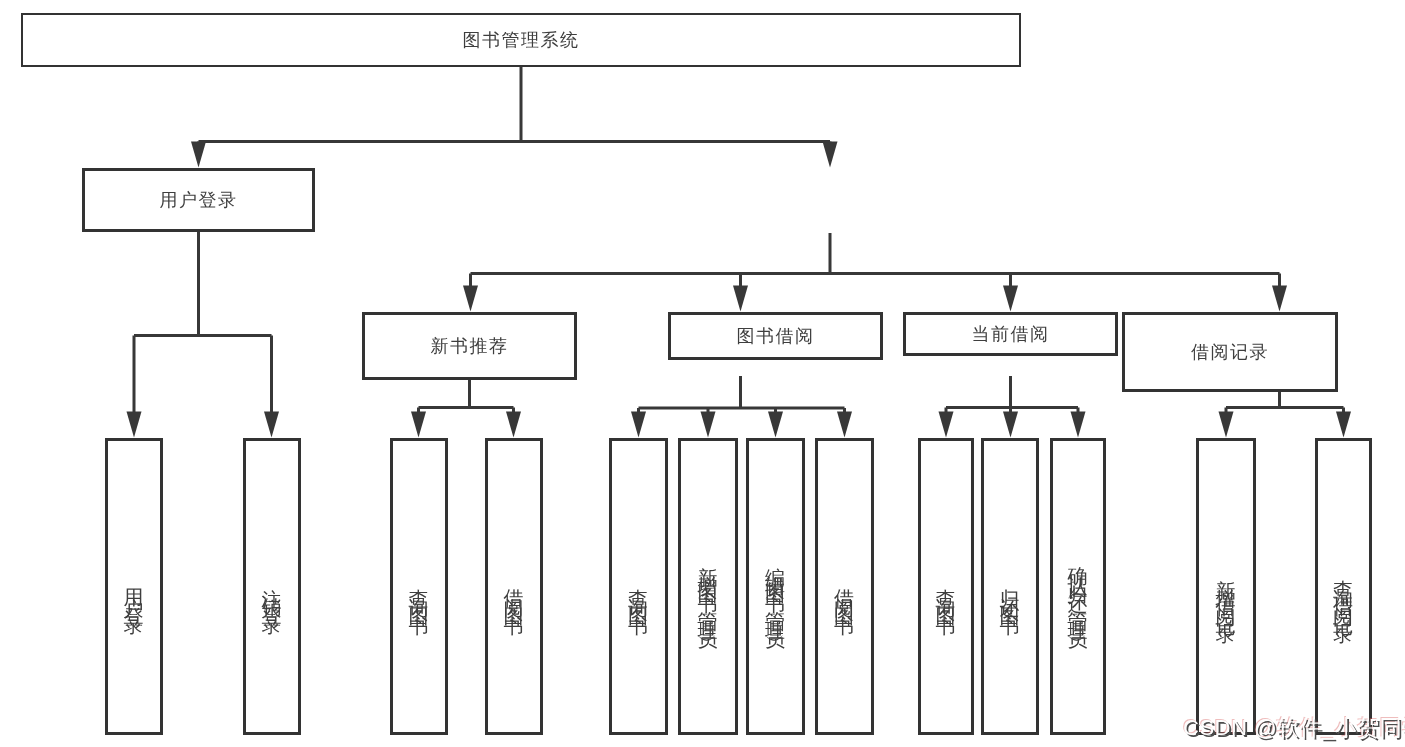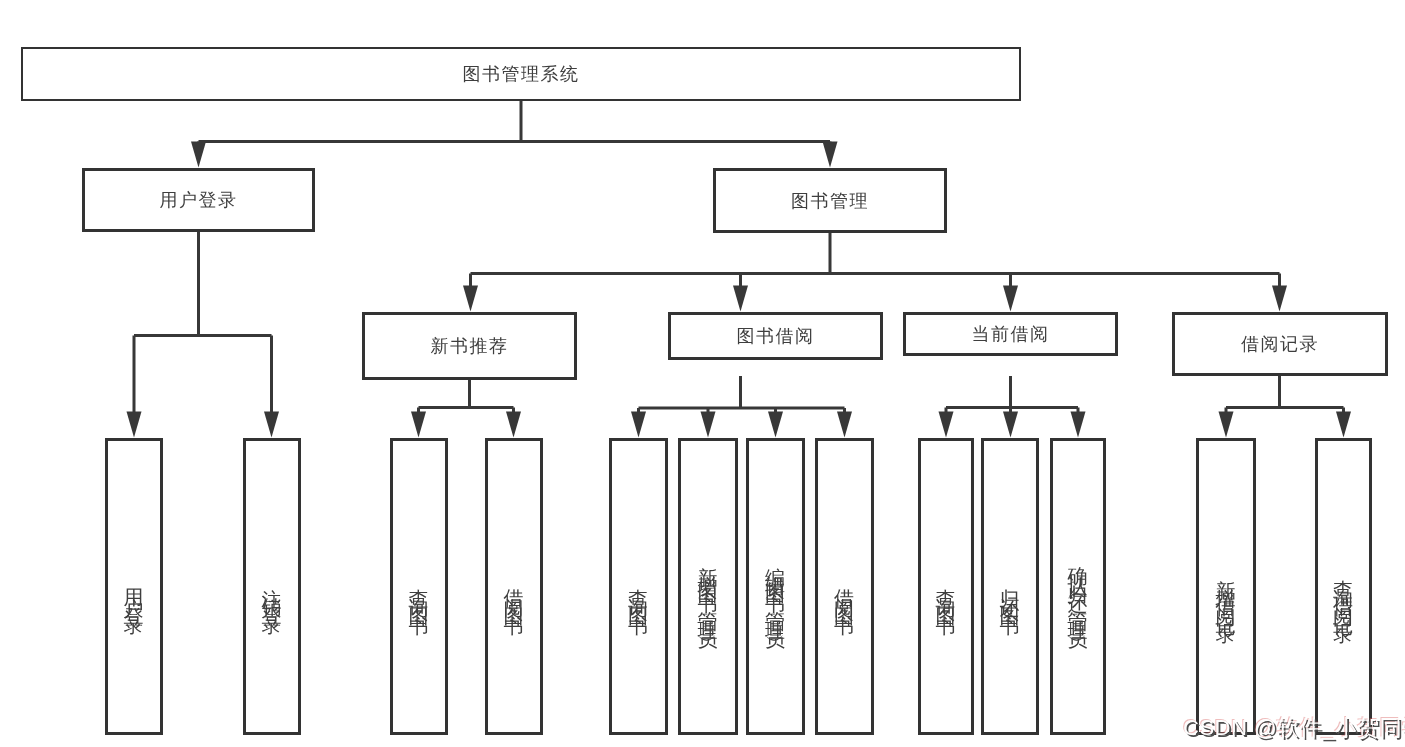--- a/index.html
+++ b/index.html
@@ -8,21 +8,21 @@
     font-family:"Liberation Sans",sans-serif;overflow:hidden;
   }
   .wires{position:absolute;left:0;top:0;width:1405px;height:747px;}
   .wires path{fill:none;stroke:var(--line,#383838);stroke-width:3;}
   .wires polygon{fill:var(--line,#383838);stroke:none;}
   .node{
     position:absolute;background:#fff;border:3px solid var(--box-border,#333);
     display:flex;align-items:center;justify-content:center;box-sizing:border-box;
     color:var(--text,#3e3e3e);font-size:18px;letter-spacing:1.5px;white-space:nowrap;
   }
-  .node.root{border-width:2px;margin-top:34px;}
+  .node.root{border-width:2px;}
   .node.leaf{top:438px;height:297px;}
   .node.leaf .vtxt{
     writing-mode:vertical-lr;text-orientation:mixed;
     font-size:20px;line-height:1;letter-spacing:9px;padding-top:9px;white-space:normal;
   }
   .watermark{
     position:absolute;left:1183px;top:713px;font-size:22px;letter-spacing:.5px;white-space:nowrap;
     color:var(--watermark-fill,#fdfdfd);
     text-shadow:2px 2px 0 var(--watermark-shadow,#4d4d4d),-1px -1px 0 rgba(214,90,90,.4);
   }
@@ -63,34 +63,31 @@
       </g>
   </svg>
 
   <div class="node root" style="left:21px;top:13px;width:1000px;height:54px">
     <span>图书管理系统</span>
   </div>
 
   <div class="node" style="left:82px;top:168px;width:233px;height:64px">
     <span>用户登录</span>
   </div>
-  <div class="node" style="left:713px;top:168px;width:234px;height:65px">
-    <span>图书管理</span>
-  </div>
 
   <div class="node" style="left:362px;top:312px;width:215px;height:68px">
     <span>新书推荐</span>
   </div>
   <div class="node" style="left:668px;top:312px;width:215px;height:48px">
     <span>图书借阅</span>
   </div>
   <div class="node" style="left:903px;top:312px;width:215px;height:44px">
     <span>当前借阅</span>
   </div>
-  <div class="node" style="left:1172px;top:312px;width:216px;height:64px">
+  <div class="node" style="left:1122px;top:312px;width:216px;height:80px">
     <span>借阅记录</span>
   </div>
 
   <div class="node leaf" style="left:105px;width:58px">
     <span class="vtxt">用户登录</span>
   </div>
   <div class="node leaf" style="left:243px;width:58px">
     <span class="vtxt">注销登录</span>
   </div>
 

